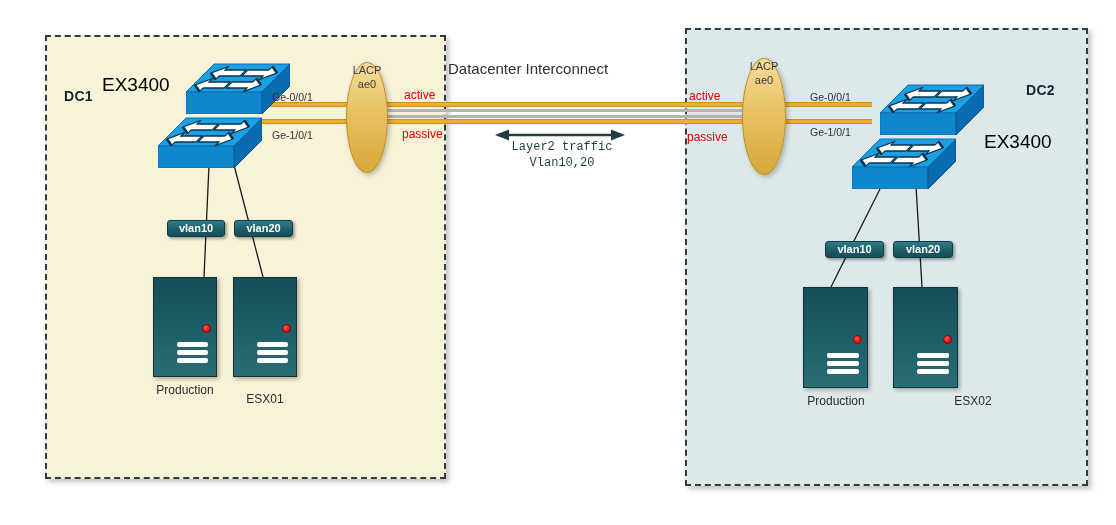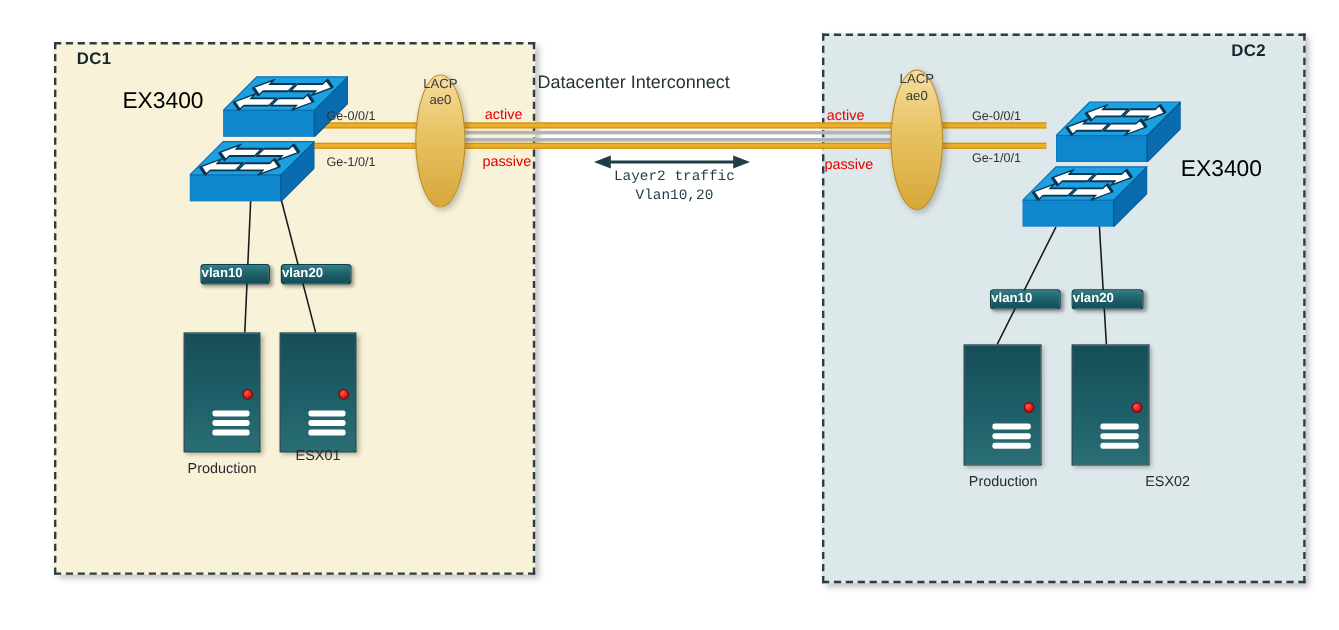--- a/index.html
+++ b/index.html
@@ -11,21 +11,21 @@
   }
   .canvas { position: absolute; left: 0; top: 0; width: 1116px; height: 525px; }
 
   
   .dc-box {
     position: absolute; border: 2px dashed #2e3d42; z-index: 0;
     box-shadow: 3px 3px 5px rgba(120,120,120,0.45);
   }
   .dc1-box { left: 45px; top: 35px; width: 401px; height: 444px; background: #f8f2d8; }
   .dc2-box { left: 685px; top: 28px; width: 403px; height: 458px; background: #dde8eb; }
-  .dc-name { position: absolute; z-index: 6; font-size: 14px; font-weight: bold; color: #16262b; letter-spacing: 0.3px; }
+  .dc-name { position: absolute; z-index: 6; font-size: 14px; font-weight: bold; color: #16262b; letter-spacing: 0.3px; margin-top: 48px; }
 
   
   .conn-svg { position: absolute; left: 0; top: 0; width: 1116px; height: 525px; z-index: 1; }
 
   
   .gold-line {
     position: absolute; height: 5px; z-index: 2;
     background: #ecae2d; border-top: 1px solid #cf9318; border-bottom: 1px solid #cf9318;
   }
   .gray-line { position: absolute; height: 3px; z-index: 2; background: #b3b3b3; }
@@ -48,21 +48,21 @@
   .mode-label  { position: absolute; z-index: 6; font-size: 12px; color: #e30000; }
   .title-line  { position: absolute; z-index: 6; font-size: 15px; color: #263238; text-align: left; width: 240px; }
   .traffic-line{ position: absolute; z-index: 6; font-size: 12px; color: #1f3d45; text-align: center; width: 140px; font-family: Liberation Mono, monospace; }
   .traffic-arrow { position: absolute; z-index: 6; }
 
   
   .vlan-tag {
     position: absolute; z-index: 3; height: 17px; border-radius: 3px;
     background: linear-gradient(180deg, #2f7e88 0%, #1d5d67 55%, #164e58 100%);
     border: 1px solid #0e3c44; box-shadow: 2px 2px 3px rgba(0,0,0,0.35);
-    color: #ffffff; font-size: 11px; font-weight: bold; text-align: left; line-height: 14px;
+    color: #ffffff; font-size: 11px; font-weight: bold; text-align: center; line-height: 14px;
   }
 
   
   .server {
     position: absolute; z-index: 3;
     background: linear-gradient(180deg, #164e58 0%, #1d5f68 55%, #2a6e75 100%);
     border: 1px solid #0c343b; box-shadow: 2px 2px 4px rgba(0,0,0,0.3);
   }
   .server .dot {
     position: absolute; width: 9px; height: 9px; border-radius: 50%;
@@ -166,21 +166,21 @@
     <div class="bar" style="left:23px;top:72px;width:31px"></div>
     <div class="bar" style="left:23px;top:80px;width:31px"></div>
   </div>
   <div class="server" style="left:233px;top:277px;width:64px;height:100px">
     <div class="dot" style="left:48px;top:46px"></div>
     <div class="bar" style="left:23px;top:64px;width:31px"></div>
     <div class="bar" style="left:23px;top:72px;width:31px"></div>
     <div class="bar" style="left:23px;top:80px;width:31px"></div>
   </div>
   <div class="server-label" style="left:140px;top:383px">Production</div>
-  <div class="server-label" style="left:220px;top:372px">ESX01</div>
+  <div class="server-label" style="left:220px;top:392px">ESX01</div>
 
   <div class="server" style="left:803px;top:287px;width:65px;height:101px">
     <div class="dot" style="left:49px;top:47px"></div>
     <div class="bar" style="left:23px;top:65px;width:32px"></div>
     <div class="bar" style="left:23px;top:73px;width:32px"></div>
     <div class="bar" style="left:23px;top:81px;width:32px"></div>
   </div>
   <div class="server" style="left:893px;top:287px;width:65px;height:101px">
     <div class="dot" style="left:49px;top:47px"></div>
     <div class="bar" style="left:23px;top:65px;width:32px"></div>

